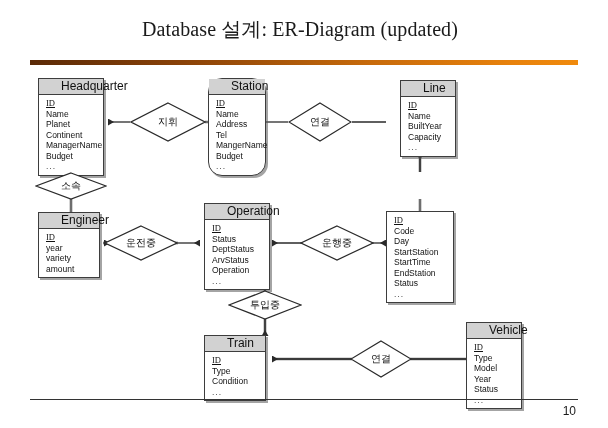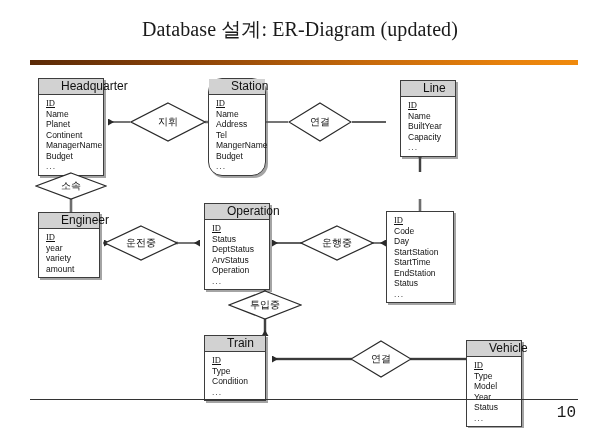--- a/index.html
+++ b/index.html
@@ -119,22 +119,22 @@
     left: 30px;
     top: 399px;
     width: 548px;
     height: 1px;
     background: #333333;
   }
   #page-number {
     position: absolute;
     right: 32px;
     top: 404px;
-    font-family: Liberation Mono, monospace;
-    font-size: 16px;
+    font-family: Liberation Sans, sans-serif;
+    font-size: 12px;
     color: #1a1a1a;
   }
 </style>
 </head>
 <body>
 
 <div id="slide-title">Database 설계: ER-Diagram (updated)</div>
 <div id="title-rule"></div>
 
 <div id="diagram">
@@ -273,21 +273,21 @@
   <div class="entity" style="left:204px; top:335px; width:62px;">
     <div class="entity-title">Train</div>
     <div class="entity-attrs">
       <div class="attr key">ID</div>
       <div class="attr">Type</div>
       <div class="attr">Condition</div>
       <div class="attr ellipsis">...</div>
     </div>
   </div>
 
-  <div class="entity" style="left:466px; top:322px; width:56px;margin-top:18px;">
+  <div class="entity" style="left:466px; top:322px; width:56px;">
     <div class="entity-title">Vehicle</div>
     <div class="entity-attrs">
       <div class="attr key">ID</div>
       <div class="attr">Type</div>
       <div class="attr">Model</div>
       <div class="attr">Year</div>
       <div class="attr">Status</div>
       <div class="attr ellipsis">...</div>
     </div>
   </div>

